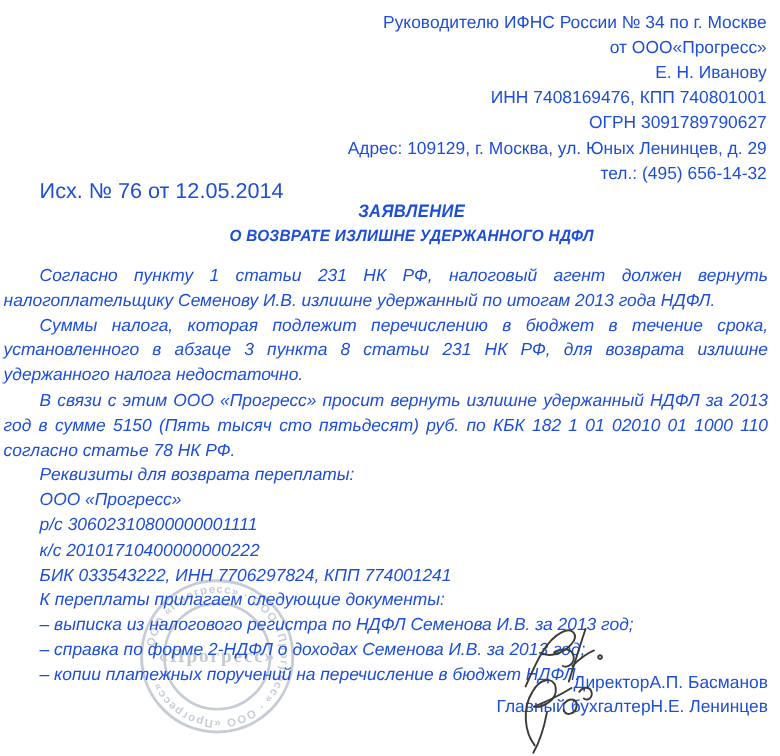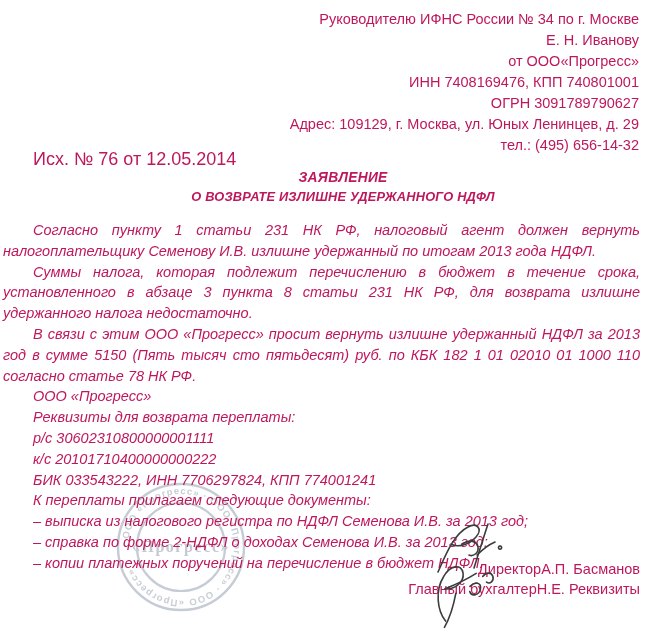--- a/index.html
+++ b/index.html
@@ -1,19 +1,19 @@
 <!DOCTYPE html>
 <html><head>
 <meta charset="utf-8">
 <style>
   * { margin:0; padding:0; box-sizing:border-box; }
   html,body { width:650px; height:630px; background:#ffffff; }
   .doc {
     position:relative; width:650px; height:630px; overflow:hidden;
-    font-family:"Liberation Sans", sans-serif; color:#be185d; background:#ffffff;
+    font-family:"Liberation Sans", sans-serif; color:#1d4ed8; background:#ffffff;
   }
   .header-block {
     position:absolute; top:9px; right:11px; width:620px;
     text-align:right; font-size:14.5px; line-height:21px; z-index:2;
   }
   .outgoing {
     position:absolute; top:149px; left:33px; font-size:18px; z-index:2;
   }
   .title-block {
     position:absolute; top:168px; left:18px; width:650px; text-align:center; z-index:2;font-style:italic;
@@ -47,58 +47,58 @@
   .sig1 { left:432px; top:522px; }
   .sig2 { left:426px; top:560px; transform:rotate(-8deg); }
 </style>
 </head>
 <body>
 
 <div class="doc">
 
   <div class="header-block">
     <div>Руководителю ИФНС России № 34 по г. Москве</div>
+    <div>от ООО«Прогресс»</div>
     <div>Е. Н. Иванову</div>
-    <div>от ООО«Прогресс»</div>
     <div>ИНН 7408169476, КПП 740801001</div>
     <div>ОГРН 3091789790627</div>
     <div>Адрес: 109129, г. Москва, ул. Юных Ленинцев, д. 29</div>
     <div>тел.: (495) 656-14-32</div>
   </div>
 
   <div class="outgoing">Исх. № 76 от 12.05.2014</div>
 
   <div class="title-block">
     <div class="title-main">ЗАЯВЛЕНИЕ</div>
     <div class="title-sub">О ВОЗВРАТЕ ИЗЛИШНЕ УДЕРЖАННОГО НДФЛ</div>
   </div>
 
   <div class="body-block">
     <p>Согласно пункту 1 статьи 231 НК РФ, налоговый агент должен вернуть налогоплательщику Семенову И.В. излишне удержанный по итогам 2013 года НДФЛ.</p>
     <p>Суммы налога, которая подлежит перечислению в бюджет в течение срока, установленного в абзаце 3 пункта 8 статьи 231 НК РФ, для возврата излишне удержанного налога недостаточно.</p>
     <p>В связи с этим ООО «Прогресс» просит вернуть излишне удержанный НДФЛ за 2013 год в сумме 5150 (Пять тысяч сто пятьдесят) руб. по КБК 182 1 01 02010 01 1000 110 согласно статье 78 НК РФ.</p>
+    <p class="line">Реквизиты для возврата переплаты:</p>
     <p class="line">ООО «Прогресс»</p>
-    <p class="line">Реквизиты для возврата переплаты:</p>
     <p class="line">р/с 30602310800000001111</p>
     <p class="line">к/с 20101710400000000222</p>
     <p class="line">БИК 033543222, ИНН 7706297824, КПП 774001241</p>
     <p class="line">К переплаты прилагаем следующие документы:</p>
     <p class="line">– выписка из налогового регистра по НДФЛ Семенова И.В. за 2013 год;</p>
     <p class="line">– справка по форме 2-НДФЛ о доходах Семенова И.В. за 2013 год;</p>
     <p class="line">– копии платежных поручений на перечисление в бюджет НДФЛ.</p>
   </div>
 
   <div class="sign-block">
     <div class="sign-row">
       <span class="role">Директор</span>
       <span class="name">А.П. Басманов</span>
     </div>
     <div class="sign-row">
       <span class="role">Главный бухгалтер</span>
-      <span class="name">Н.Е. Реквизиты</span>
+      <span class="name">Н.Е. Ленинцев</span>
     </div>
   </div>
 
   <svg class="stamp" width="132" height="132" viewBox="0 0 132 132" aria-hidden="true">
     <defs>
       <path id="ringPath" d="M 66,66 m -53,0 a 53,53 0 1,1 106,0 a 53,53 0 1,1 -106,0"></path>
     </defs>
     <circle class="ring" cx="66" cy="66" r="63" stroke-width="2.4"></circle>
     <circle class="ring" cx="66" cy="66" r="44" stroke-width="2.2"></circle>
     <text class="ringText">

